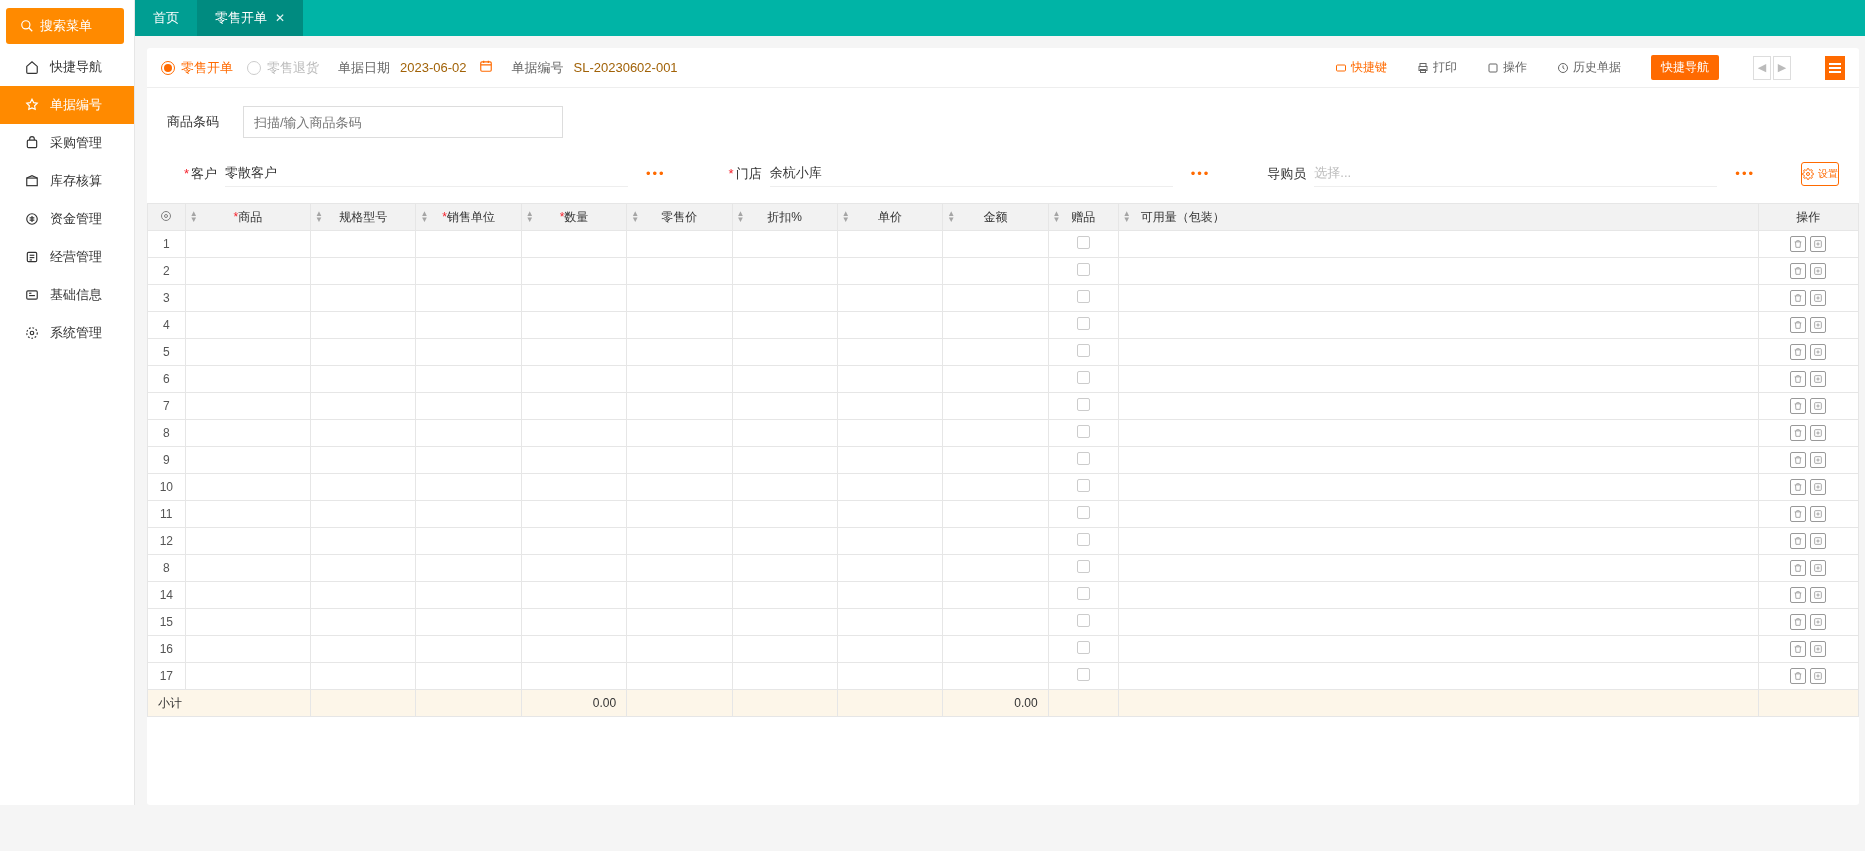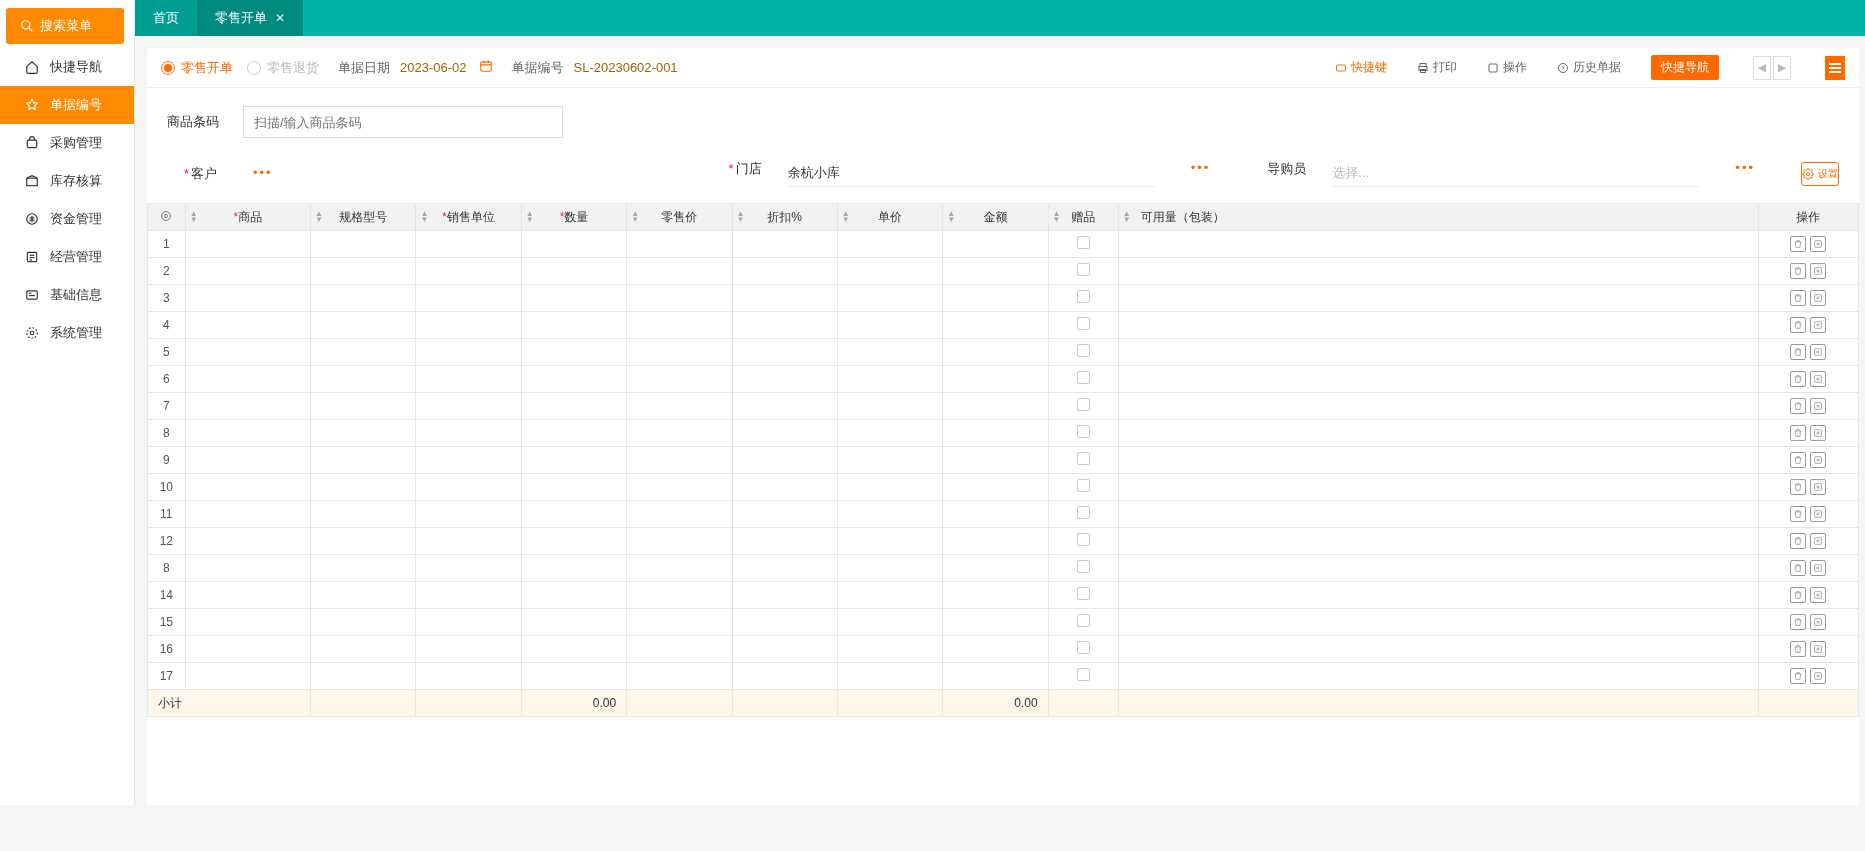--- a/index.html
+++ b/index.html
@@ -34,21 +34,21 @@
 .ha-link.shortcut { color: #ff6a00; }
 .ha-btn { background: #ff6a00; color: #fff; padding: 4px 10px; border-radius: 2px; cursor: pointer; font-size: 12px; }
 .ha-nav { display: flex; align-items: center; gap: 2px; margin-left: 4px; }
 .ha-nav .nav-b { width: 18px; height: 24px; border: 1px solid #ddd; display: flex; align-items: center; justify-content: center; color: #bbb; cursor: pointer; font-size: 11px; }
 .ha-eq { width: 20px; height: 24px; background: #ff6a00; display: flex; align-items: center; justify-content: center; cursor: pointer; margin-left: 4px; }
 .ha-eq span{display:block;width:12px;height:2px;background:#fff;box-shadow:0 -4px 0 #fff,0 4px 0 #fff;}
 .barcode-row { padding: 18px 20px 8px 20px; display: flex; align-items: center; gap: 24px; }
 .barcode-row .lbl { color: #333; }
 .barcode-row input { width: 320px; height: 32px; border: 1px solid #ddd; padding: 0 10px; font-size: 13px; outline: none; }
 .filter-row { padding: 14px 20px 16px 20px; display: flex; align-items: center; gap: 40px; position: relative;}
-.fld { display: flex; align-items: flex-start; gap: 26px; flex: 1; position: relative;}
+.fld { display: flex; align-items: center; gap: 8px; flex: 1; position: relative;}
 .fld .lbl { color: #333; min-width: 50px; text-align: right;}
 .fld .lbl .req { color: #f5222d; margin-right: 2px; }
 .fld .value-line { flex: 1; border-bottom: 1px solid #eee; padding: 4px 0; color: #333; min-height: 22px; display:flex; align-items:center; }
 .fld .value-line.placeholder { color: #bbb; }
 .fld .dots { color: #ff6a00; letter-spacing: 2px; cursor: pointer; padding: 0 6px; margin-left:4px;}
 .settings-btn { border: 1px solid #ff6a00; color: #ff6a00; padding: 4px 0; border-radius: 3px; cursor: pointer; display: flex; align-items: center; gap: 4px; font-size: 10px; flex-shrink:0;}
 .table-wrap { flex: 1; overflow: hidden; position: relative; display:flex; flex-direction:column;}
 table { border-collapse: collapse; width: 100%; table-layout: fixed; }
 th, td { border: 1px solid #e6e6e6; height: 27px; font-size: 12px; padding: 0 6px; text-align: left; }
 thead th { background: #f2f2f2; color: #333; position: relative; font-weight: normal; text-align: center;}
@@ -243,20 +243,21 @@
       </div>
 
       <div class="barcode-row">
         <span class="lbl">商品条码</span>
         <input type="text" placeholder="扫描/输入商品条码" style="">
       </div>
 
       <div class="filter-row">
         <div class="fld">
           <span class="lbl"><span class="req">*</span><span>客户</span></span>
+          <span class="value-line">零散客户</span>
           <span class="dots">•••</span>
         </div>
         <div class="fld">
           <span class="lbl"><span class="req">*</span><span>门店</span></span>
           <span class="value-line">余杭小库</span>
           <span class="dots">•••</span>
         </div>
         <div class="fld">
           <span class="lbl"><span>导购员</span></span>
           <span class="value-line placeholder">选择...</span>

